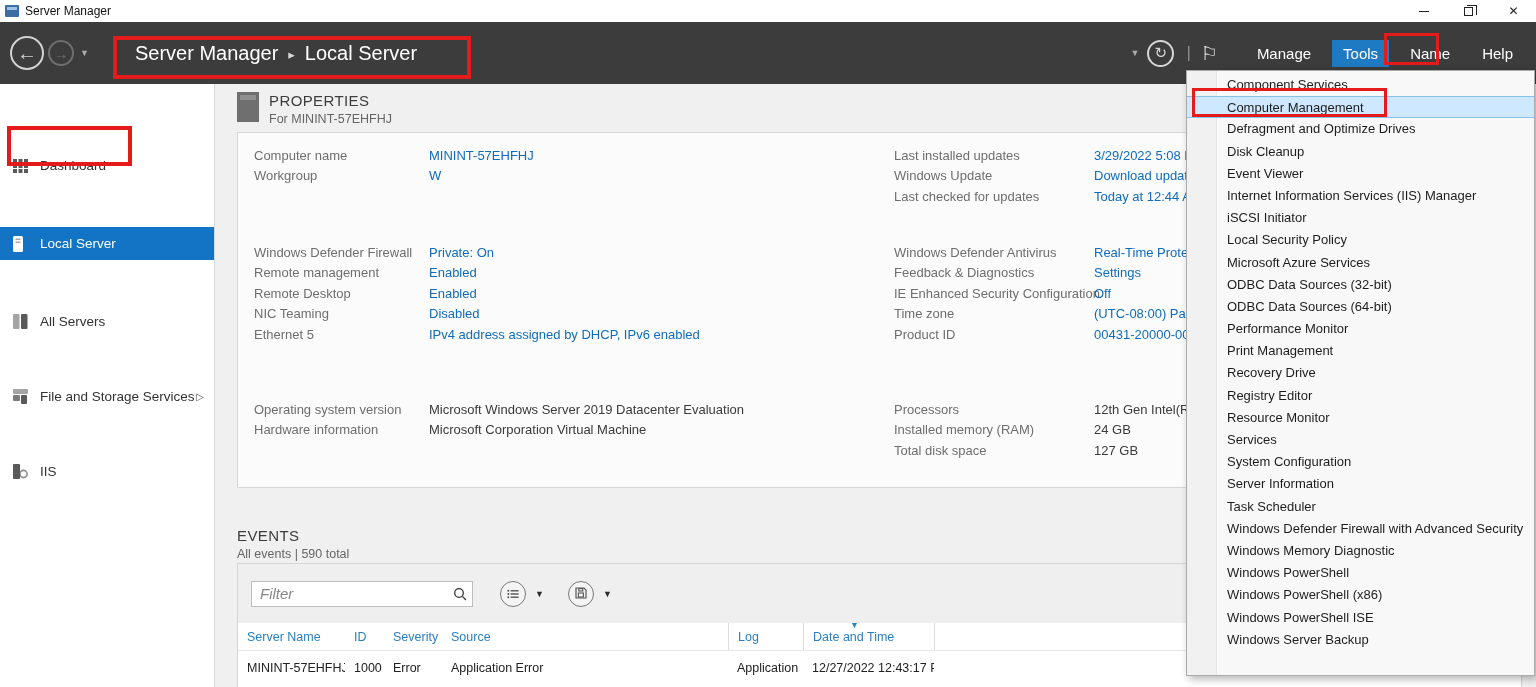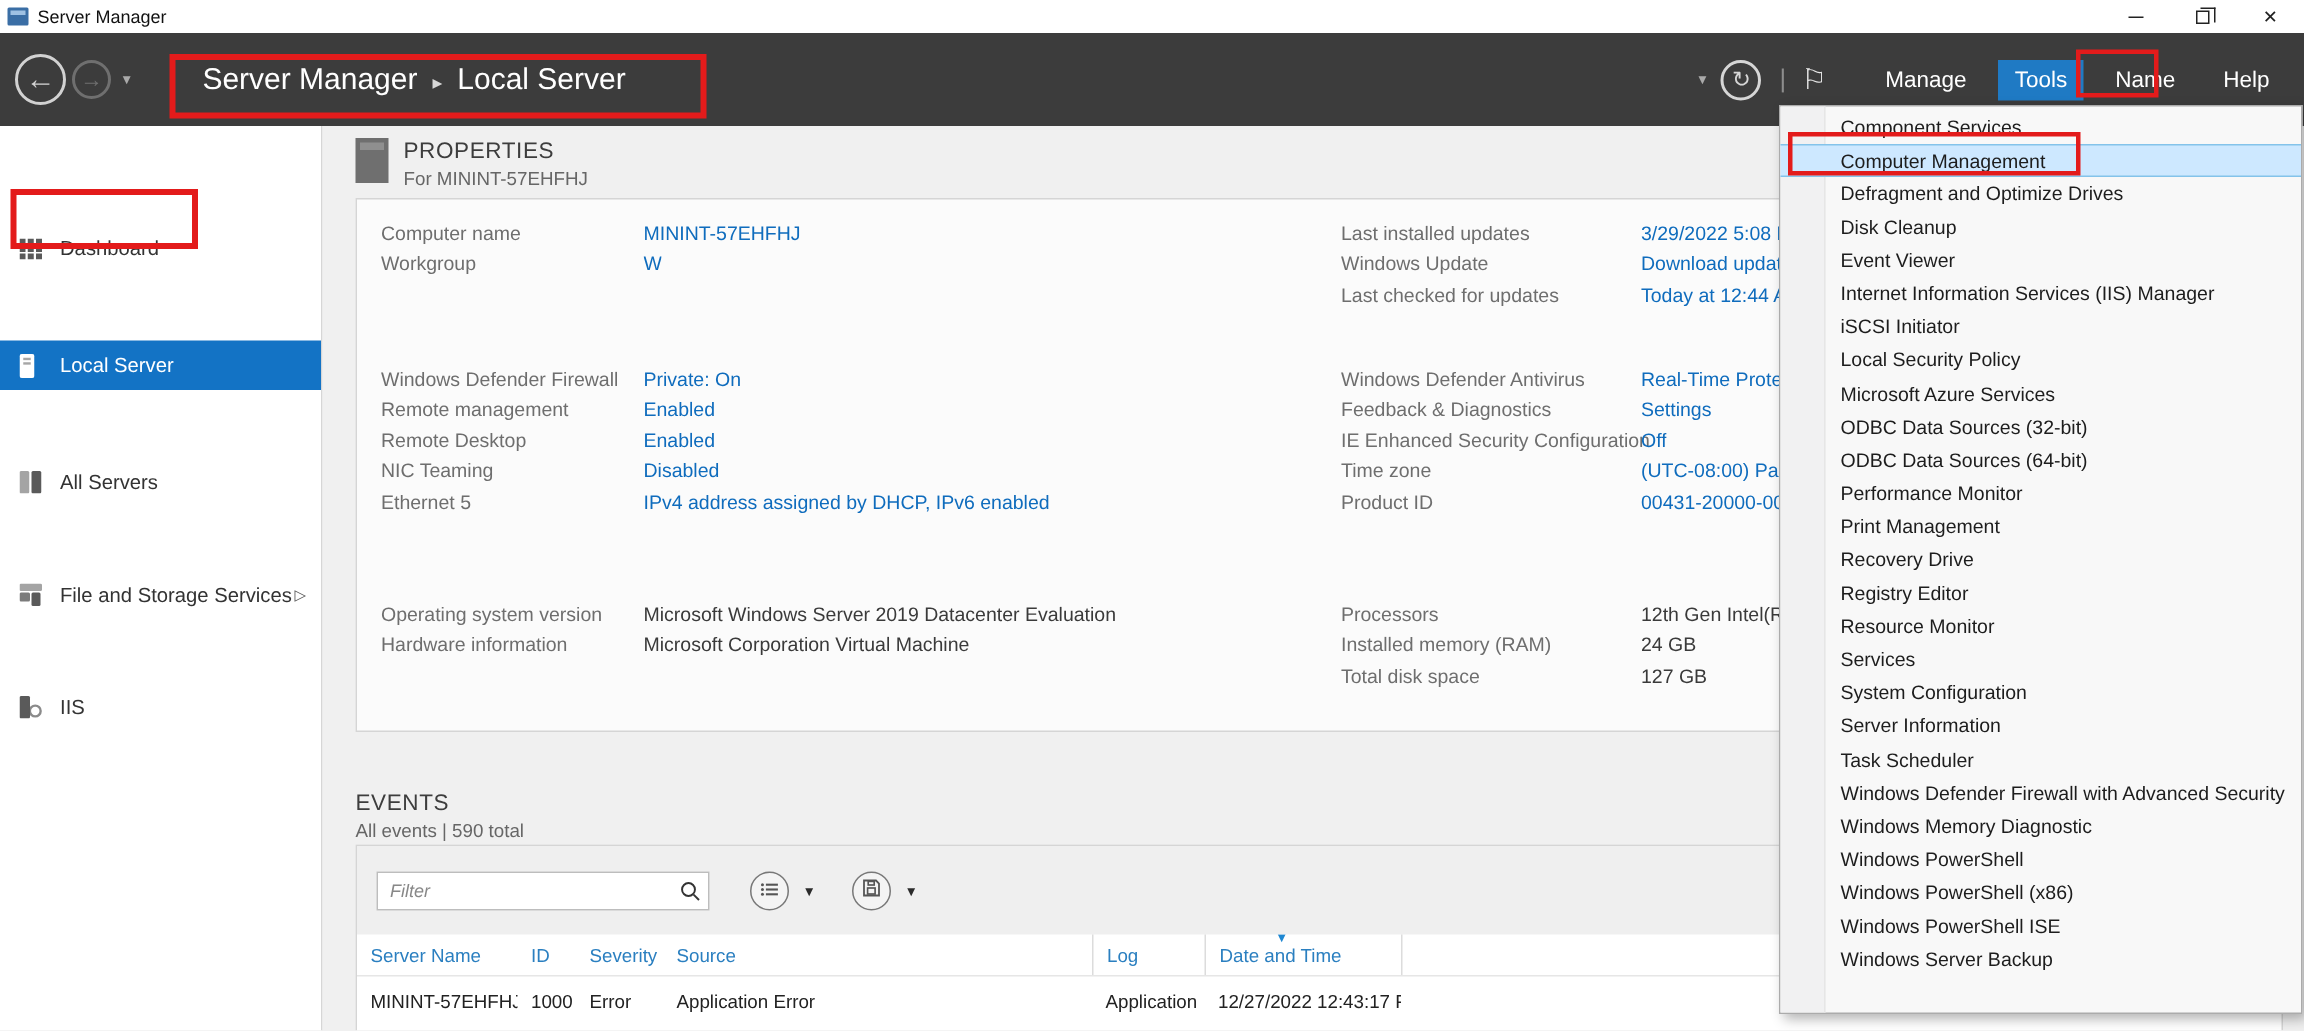--- a/index.html
+++ b/index.html
@@ -60,21 +60,21 @@
   .plabel { color:#6e6e6e; font-size:13px; flex-shrink:0; }
   .prop-col.left .plabel { width:175px; }
   .prop-col.right .plabel { width:200px; }
   .pval { font-size:13px; color:#3a3a3a; overflow:hidden; }
   .pval.link { color:#0f6cbd; }
 
   .events-head { left:22px; top:443px; flex-direction:column; }
   .events-box { position:absolute; left:22px; top:479px; width:1285px; height:210px; background:#ffffff; border:1px solid #d5d5d5; }
   .events-toolbar { height:59px; background:#efefef; display:flex; align-items:center; padding-left:13px; }
   .filter-wrap { position:relative; width:222px; height:26px; }
-  .filter-wrap input { width:100%; height:100%; border:1px solid #bdbdbd; padding:0 26px 0 8px; font-size:12px; font-family:"Liberation Sans",sans-serif; color:#333; background:#fff; }
+  .filter-wrap input { width:100%; height:100%; border:1px solid #bdbdbd; padding:0 26px 0 8px; font-size:15px; font-family:"Liberation Sans",sans-serif; color:#333; background:#fff; }
   .filter-wrap input::placeholder { font-style:italic; color:#888; }
   .mag { position:absolute; right:6px; top:6px; }
   .circ-btn { width:26px; height:26px; border-radius:50%; border:1.5px solid #787878; display:flex; align-items:center; justify-content:center; background:#f4f4f4; }
   .circ-btn.first { margin-left:27px; }
   .circ-btn.second { margin-left:24px; }
   .caret-dark { color:#2b2b2b; font-size:9px; margin-left:9px; }
 
   .events-table { position:relative; font-size:12.5px; }
   .trow { display:flex; align-items:center; }
   .trow.head { height:28px; color:#2a7fc0; border-bottom:1px solid #e6e6e6; }

